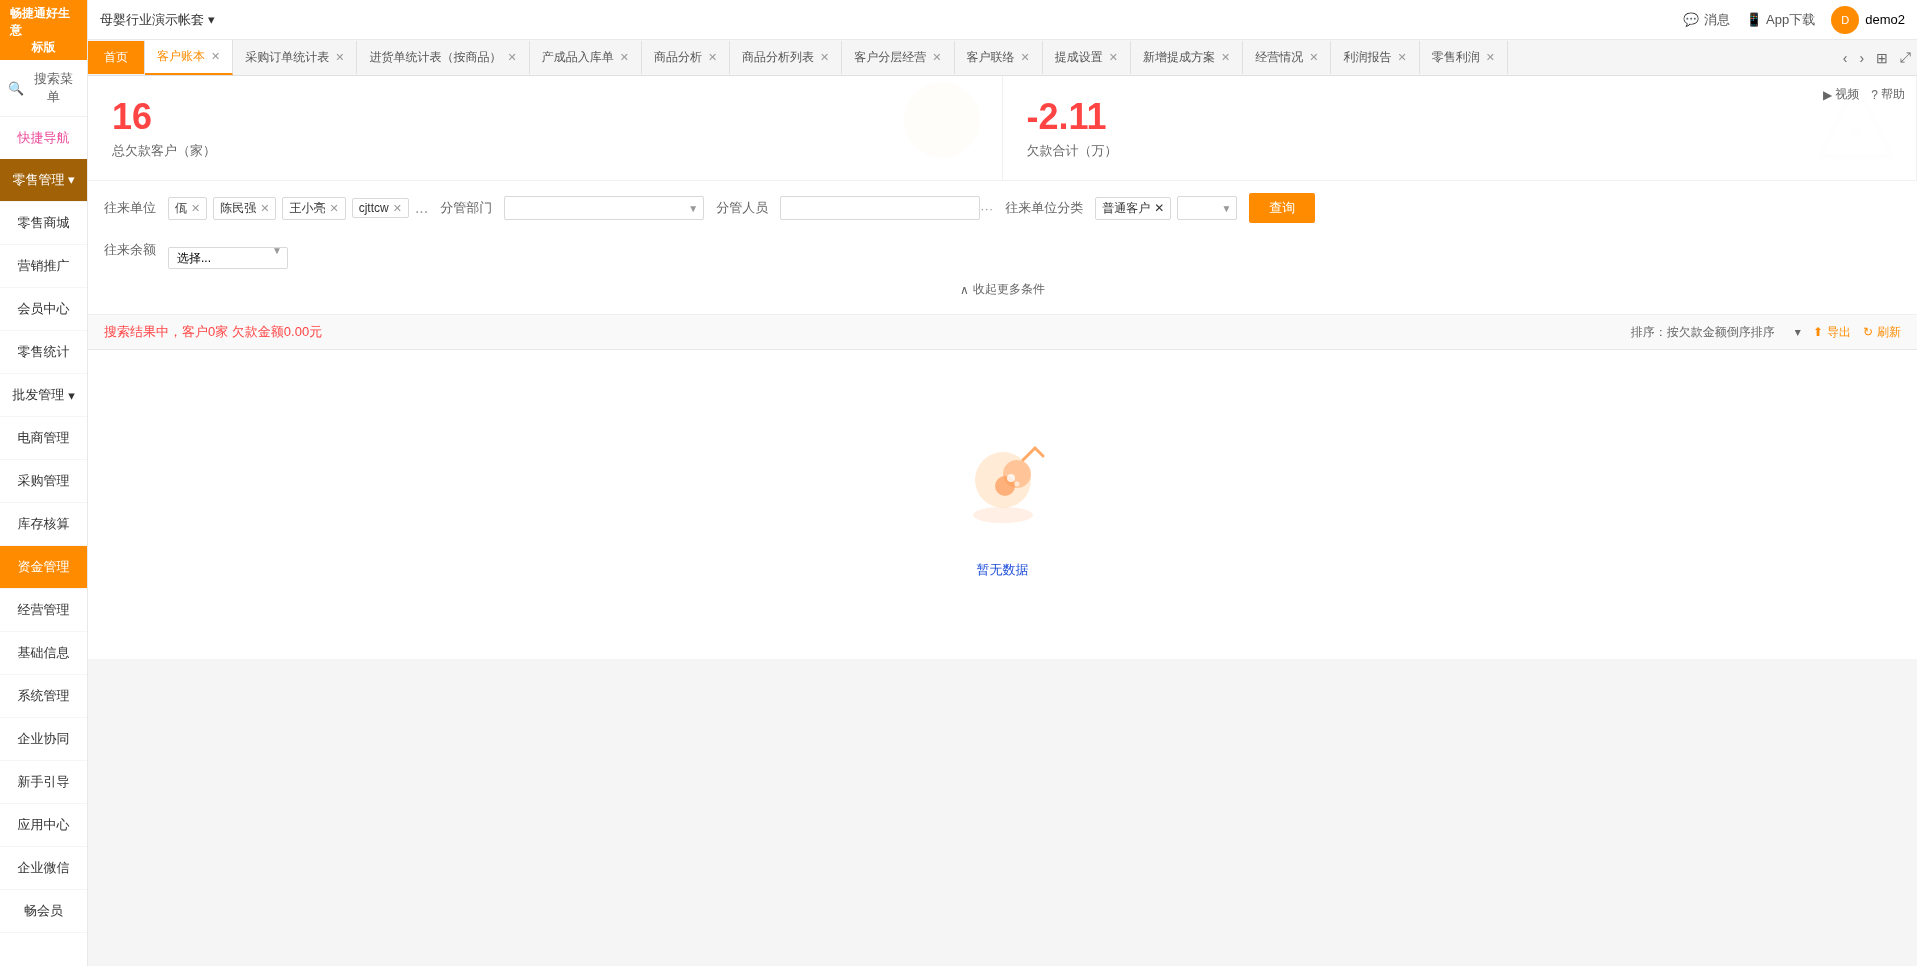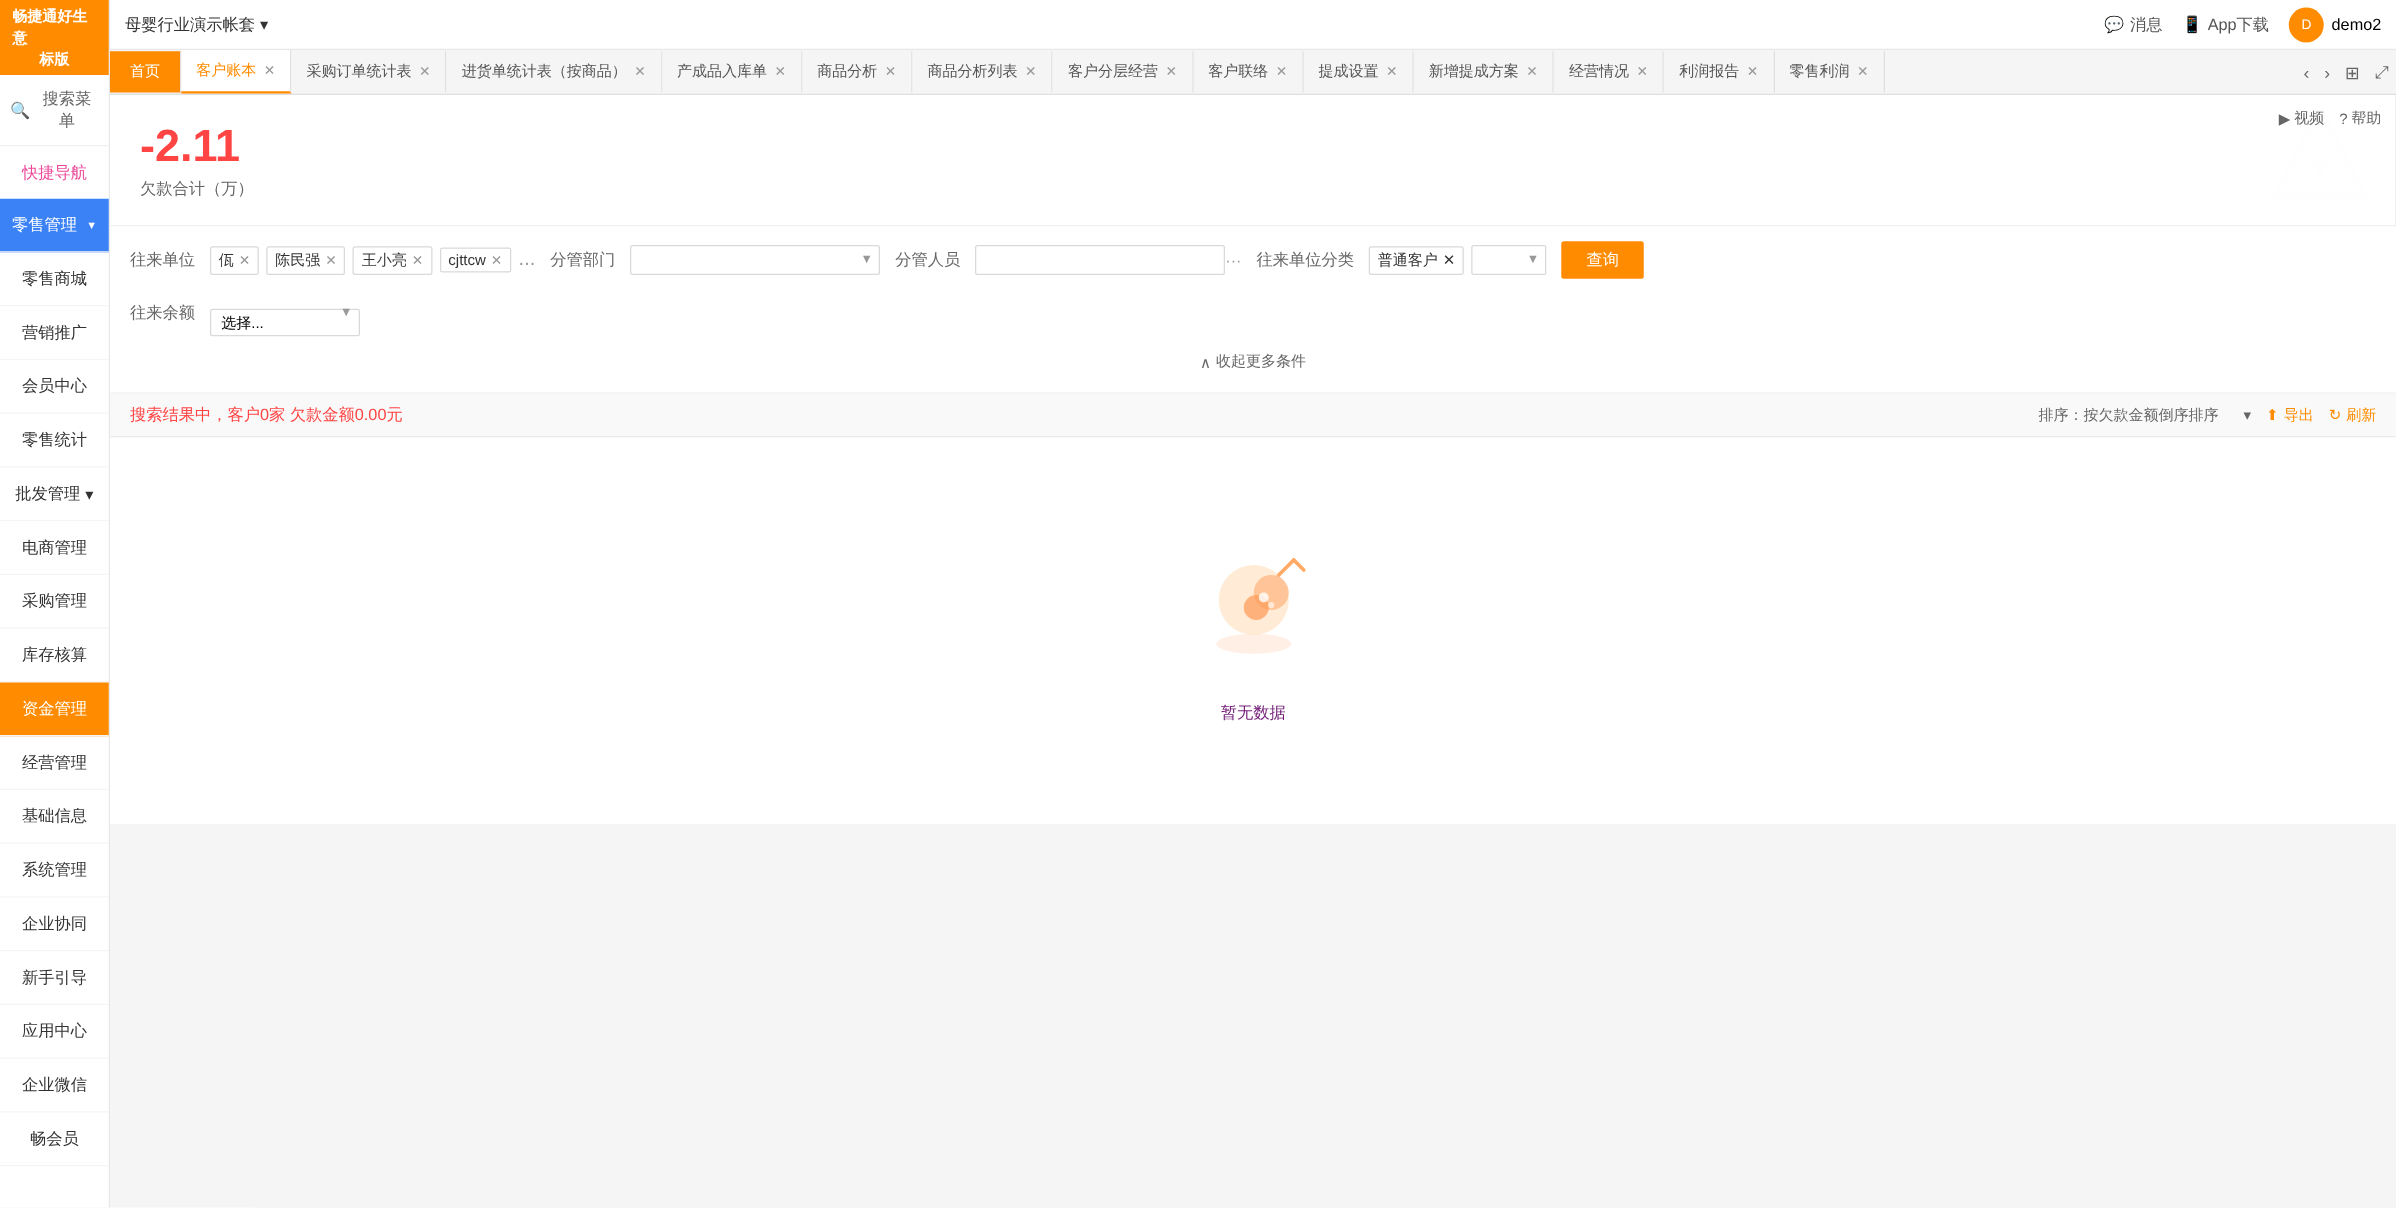--- a/index.html
+++ b/index.html
@@ -5,21 +5,21 @@
     * { margin: 0; padding: 0; box-sizing: border-box; }
     body { font-family: 'Microsoft YaHei', sans-serif; font-size: 13px; background: #f5f5f5; display: flex; height: 966px; overflow: hidden; }
 
     
     .sidebar { width: 88px; background: #fff; display: flex; flex-direction: column; border-right: 1px solid #e8e8e8; flex-shrink: 0; }
     .sidebar-logo { background: #ff8c00; padding: 10px; display: flex; flex-direction: column; align-items: center; justify-content: center; height: 60px; }
     .sidebar-logo-text { color: #fff; font-size: 12px; font-weight: bold; }
     .sidebar-search { padding: 10px 8px; border-bottom: 1px solid #f0f0f0; }
     .sidebar-search-btn { width: 100%; background: none; border: none; color: #666; font-size: 13px; cursor: pointer; display: flex; align-items: center; gap: 4px; }
     .sidebar-nav-item { padding: 12px 8px; text-align: center; cursor: pointer; color: #333; font-size: 13px; border-bottom: 1px solid #f5f5f5; }
-    .sidebar-nav-item.active { background: #3b82f6; color: #fff; font-family: Liberation Mono, monospace; }
+    .sidebar-nav-item.active { background: #a16207; color: #fff; }
     .sidebar-nav-item.has-arrow { display: flex; align-items: center; justify-content: center; gap: 4px; }
     .sidebar-quick-nav { padding: 12px 8px; text-align: center; cursor: pointer; color: #ec4899; font-size: 13px; }
 
     
     .main { flex: 1; display: flex; flex-direction: column; overflow: hidden; }
 
     
     .topbar { background: #fff; height: 40px; display: flex; align-items: center; justify-content: space-between; padding: 0 12px; border-bottom: 1px solid #e8e8e8; flex-shrink: 0; }
     .topbar-left { display: flex; align-items: center; gap: 8px; }
     .topbar-selector { display: flex; align-items: center; gap: 4px; color: #333; font-size: 13px; cursor: pointer; }
@@ -83,21 +83,21 @@
     .result-refresh { display: flex; align-items: center; gap: 4px; cursor: pointer; color: #ff8c00; }
 
     
     .table-section { background: #fff; }
     .table-header { display: grid; grid-template-columns: 2fr 2fr 2fr 2fr; padding: 10px 16px; border-bottom: 1px solid #e8e8e8; background: #fafafa; }
     .table-header-cell { font-size: 13px; color: #333; font-weight: 500; }
 
     
     .empty-state { display: flex; flex-direction: column; align-items: center; justify-content: center; padding: 80px 0; }
     .empty-icon { font-size: 80px; color: #ffccaa; margin-bottom: 12px; }
-    .empty-text { color: #701a75; font-size: 13px; font-family: Liberation Serif, serif; }
+    .empty-text { color: #1d4ed8; font-size: 13px; font-family: Liberation Serif, serif; }
 
     
     .balance-row { display: flex; align-items: center; gap: 12px; }
     .balance-select { border: 1px solid #d9d9d9; border-radius: 2px; padding: 3px 24px 3px 8px; font-size: 12px; min-width: 120px; background: #fff; appearance: none; margin-top: 16px; }
   </style>
 </head>
 <body>
 
 <div class="sidebar">
   <div class="sidebar-logo">
@@ -260,20 +260,30 @@
       <span class="tabbar-arrow">›</span>
       <span class="tabbar-arrow">⊞</span>
       <span class="tabbar-arrow">⤢</span>
     </div>
   </div>
 
   <div class="page">
     <div class="page-inner">
 
       <div class="stats-section" style="position:relative;">
+        <div class="stat-block">
+          <div class="stat-value">16</div>
+          <div class="stat-label">总欠款客户（家）</div>
+          <div class="stat-icon" style="font-size:70px;color:#ff8c00;">
+            <svg width="80" height="80" viewBox="0 0 80 80" opacity="0.15">
+              <circle cx="40" cy="40" r="38" fill="#ff8c00"></circle>
+              <text x="40" y="52" text-anchor="middle" font-size="36" fill="#ff8c00">¥</text>
+            </svg>
+          </div>
+        </div>
         <div class="stat-block">
           <div class="stat-value">-2.11</div>
           <div class="stat-label">欠款合计（万）</div>
           <div class="stat-icon">
             <svg width="80" height="80" viewBox="0 0 80 80" opacity="0.12">
               <polygon points="40,4 76,76 4,76" fill="none" stroke="#ffaaaa" stroke-width="4"></polygon>
               <text x="40" y="62" text-anchor="middle" font-size="28" fill="#ffaaaa">✦</text>
             </svg>
           </div>
         </div>

